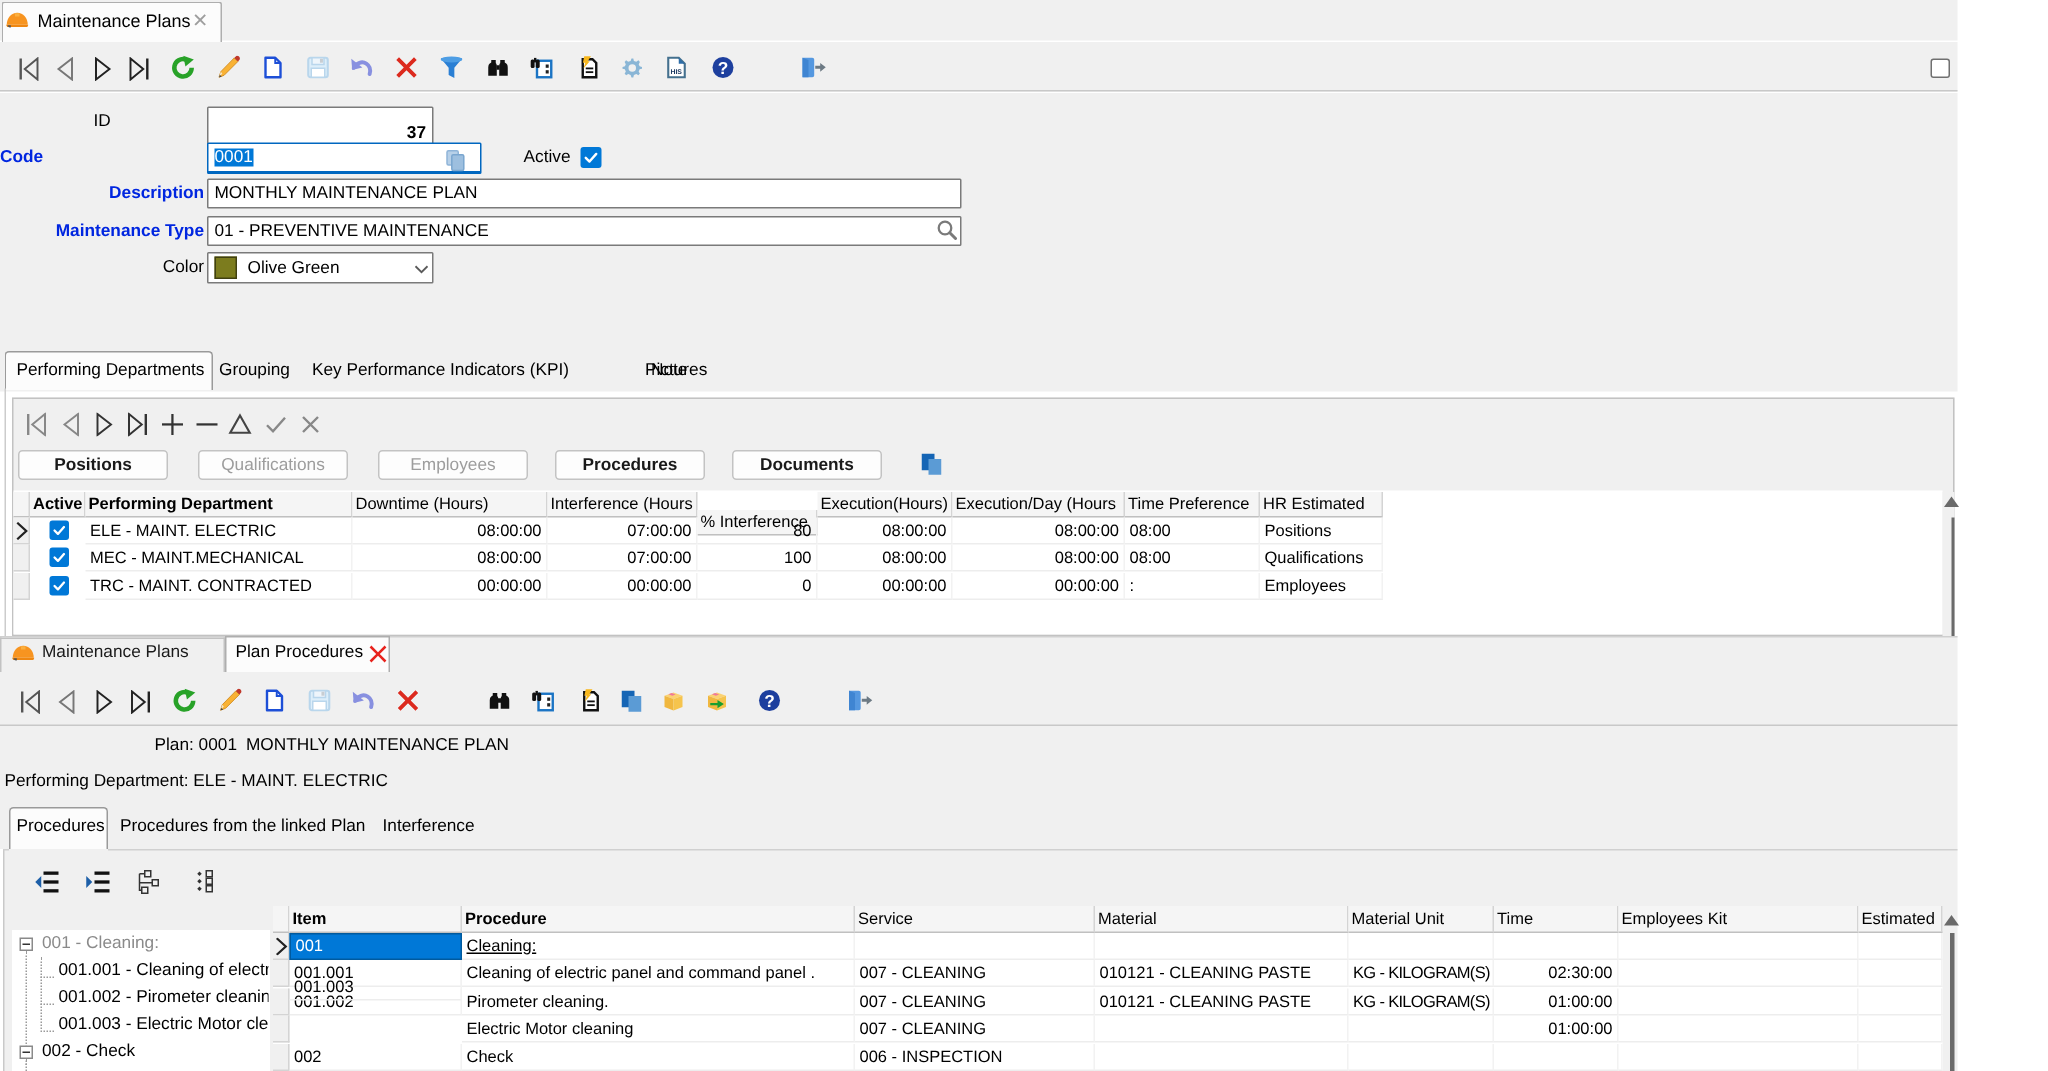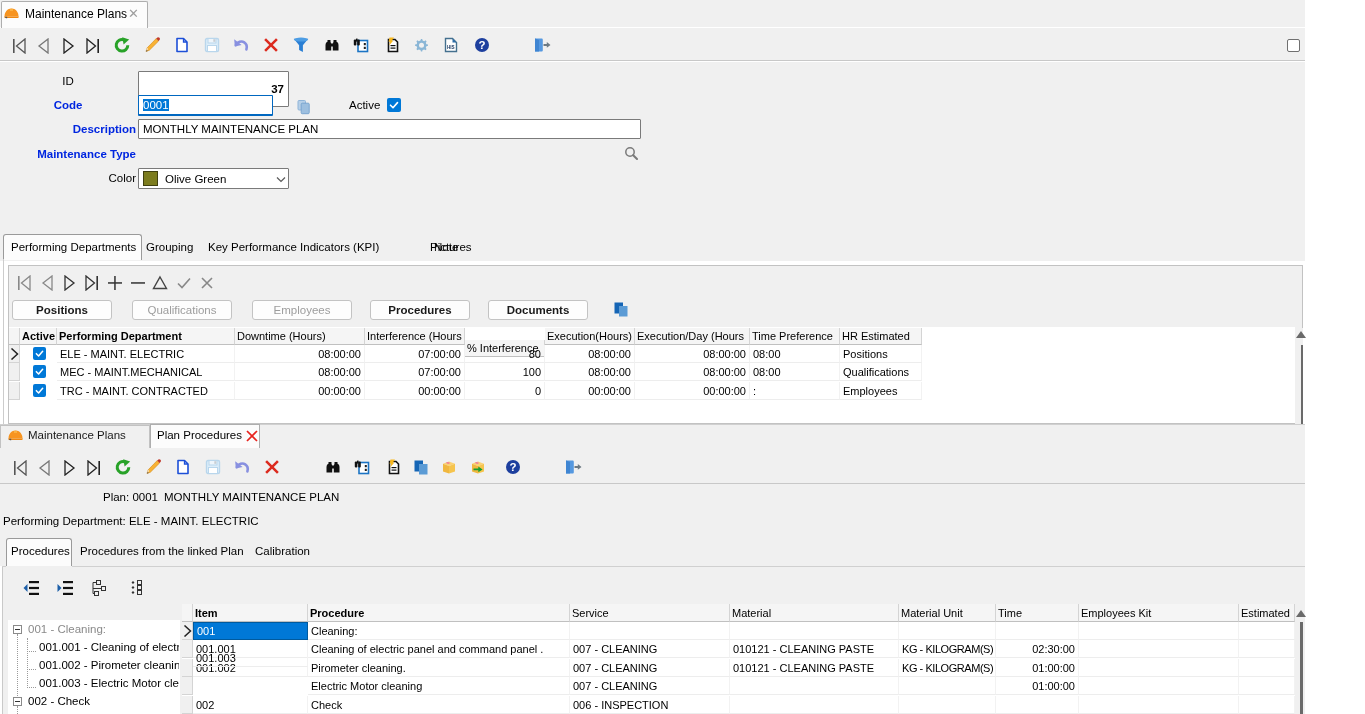--- a/index.html
+++ b/index.html
@@ -135,37 +135,38 @@
         <path d="M2 1.5 H8.5 C9.3 1.5 9.8 2 9.8 2.8 V13.2 C9.8 14 9.3 14.5 8.5 14.5 H2 Z" fill="#5598e0"></path>
         <path d="M2 1.5 L6 3 V14.5 L2 14.5 Z" fill="#3f85d2"></path>
         <path d="M10.5 6.9 H13.8 V5 L17.5 7.9 L13.8 10.8 V8.9 H10.5 Z" fill="#6d7a84"></path>
       </svg>
 </div>
 <div class="abs" style="left:1287px;top:39px;width:13px;height:13px;border:1px solid #707070;border-radius:2px;background:#fff;"></div>
 
 <div class="formarea"></div>
 <div class="lbl" style="left:0;top:75px;width:136px;text-align:center;">ID</div>
 <div class="inp" style="left:138px;top:71px;width:151px;height:36px;justify-content:flex-end;font-weight:bold;text-align:right;">37</div>
-<div class="lbl lblb" style="left:0;top:99px;width:136px;text-align:center;">Code</div>
-<div class="inp" style="left:138px;top:95px;width:135px;height:21px;border:1px solid #0067c0;border-bottom:2px solid #0067c0;">
+<div class="lbl lblb" style="left:0;top:99px;width:136px;text-align:left;">Code</div>
+<div class="inp" style="left:138px;top:95px;width:183px;height:21px;border:1px solid #0067c0;border-bottom:2px solid #0067c0;">
       <span style="background:#0078d7;color:#fff;">0001</span>
     </div>
 <svg class="abs" style="left:296px;top:99px;" width="15" height="16" viewBox="0 0 15 16">
       <rect x="2" y="1.5" width="7.5" height="9.5" rx="1" fill="#b7d0e8" stroke="#8fb4d8" stroke-width="1"></rect>
       <rect x="5.2" y="4.2" width="8" height="10.5" rx="1" fill="#9dbfdf" stroke="#7aa6cf" stroke-width="1"></rect>
     </svg>
 <div class="lbl" style="left:349px;top:99px;">Active</div>
 <div class="chk" style="left:387px;top:98px;">
       <svg width="10" height="10" viewBox="0 0 10 10">
         <path d="M1.5 5.2 L4 7.7 L8.5 2.6" stroke="#fff" stroke-width="1.6" fill="none" stroke-linecap="round" stroke-linejoin="round"></path>
       </svg>
     </div>
 <div class="lbl lblb" style="left:0;top:123px;width:136px;text-align:right;">Description</div>
 <div class="inp" style="left:138px;top:119px;width:503px;height:20px;">MONTHLY MAINTENANCE PLAN</div>
 <div class="lbl lblb" style="left:0;top:148px;width:136px;text-align:right;">Maintenance Type</div>
+<div class="inp" style="left:138px;top:144px;width:503px;height:20px;">01 - PREVENTIVE MAINTENANCE</div>
 <svg class="abs" style="left:624px;top:146px;" width="14" height="14" viewBox="0 0 14 14">
       <circle cx="6" cy="6" r="4.2" fill="none" stroke="#7a7a7a" stroke-width="1.5"></circle>
       <path d="M9.2 9.2 L13 13" stroke="#7a7a7a" stroke-width="2" stroke-linecap="round"></path>
     </svg>
 <div class="lbl" style="left:0;top:172px;width:136px;text-align:right;">Color</div>
 <div class="inp" style="left:138px;top:168px;width:151px;height:21px;"><span style="display:inline-block;width:15px;height:15px;background:#7c7c1e;border:1px solid #404010;margin-right:7px;"></span>Olive Green<svg style="position:absolute;right:2px;top:7px;" width="10" height="7" viewBox="0 0 10 7">
         <path d="M1 1.5 L5 5.5 L9 1.5" fill="none" stroke="#5a5a5a" stroke-width="1.2"></path>
       </svg></div>
 
 <div class="tabs2"></div>
@@ -393,21 +394,21 @@
 
 <div class="info2"></div>
 <div class="abs" style="left:103px;top:491px;">Plan: 0001</div>
 <div class="abs" style="left:164px;top:491px;">MONTHLY MAINTENANCE PLAN</div>
 <div class="abs" style="left:3px;top:515px;">Performing Department: ELE - MAINT. ELECTRIC</div>
 
 <div class="tabs3"></div>
 <div class="abs" style="left:6px;top:538px;width:66px;height:28px;background:#fcfcfc;border:1px solid #9a9a9a;border-bottom:none;border-radius:3px 3px 0 0;"></div>
 <div class="abs" style="left:11px;top:545px;">Procedures</div>
 <div class="abs" style="left:80px;top:545px;">Procedures from the linked Plan</div>
-<div class="abs" style="left:255px;top:545px;">Calibration</div>
+<div class="abs" style="left:255px;top:545px;">Interference</div>
 
 <div class="panel2"></div>
 <div class="abs" style="left:72px;top:566px;width:1233px;height:1px;background:#d0d0d0;"></div>
 <div class="abs" style="left:2px;top:566px;width:4px;height:1px;background:#d0d0d0;"></div>
 <div class="abs" style="left:8px;top:620px;width:172px;height:94px;background:#fff;"></div>
 <div class="abs" style="left:182px;top:604px;width:1113px;height:110px;background:#fff;"></div>
 <div id="treeicons">
 <svg class="abs" style="left:23px;top:580px;" width="17" height="16" viewBox="0 0 17 16">
         <rect x="6" y="1" width="10" height="2.2" fill="#111"></rect>
         <rect x="6" y="12.8" width="10" height="2.2" fill="#111"></rect>
@@ -461,21 +462,21 @@
 <div class="th" style="left:996px;top:604px;width:83px;height:18px;">Time</div>
 <div class="th" style="left:1079px;top:604px;width:160px;height:18px;">Employees Kit</div>
 <div class="th" style="left:1239px;top:604px;width:56px;height:18px;">Estimated</div>
 </div>
 <div id="t2rows">
 <div class="abs" style="left:182px;top:622px;width:11px;height:18px;background:#f0f0f0;border-right:1px solid #d4d4d4;border-bottom:1px solid #d4d4d4;"></div>
 <svg class="abs" style="left:183px;top:625px;" width="9" height="12" viewBox="0 0 9 12">
         <path d="M1.5 0.5 L7.5 6 L1.5 11.5" fill="none" stroke="#222" stroke-width="1.5"></path>
       </svg>
 <div class="abs" style="left:193px;top:622px;width:115px;height:18px;background:#0078d7;border:1px solid #005a9e;color:#fff;display:flex;align-items:center;padding:0 3px;font-size:11px;">001</div>
-<div class="td" style="left:308px;top:622px;width:262px;height:18px;">Cleaning:</div>
+<div class="td" style="left:308px;top:622px;width:262px;height:18px;text-decoration:underline;">Cleaning:</div>
 <div class="td" style="left:570px;top:622px;width:160px;height:18px;"></div>
 <div class="td" style="left:730px;top:622px;width:169px;height:18px;"></div>
 <div class="td" style="left:899px;top:622px;width:97px;height:18px;"></div>
 <div class="td tdr" style="left:996px;top:622px;width:83px;height:18px;"></div>
 <div class="td" style="left:1079px;top:622px;width:160px;height:18px;"></div>
 <div class="td" style="left:1239px;top:622px;width:56px;height:18px;"></div>
 <div class="abs" style="left:182px;top:640px;width:11px;height:18px;background:#f0f0f0;border-right:1px solid #d4d4d4;border-bottom:1px solid #d4d4d4;"></div>
 <div class="td" style="left:193px;top:640px;width:115px;height:18px;">001.001</div>
 <div class="td" style="left:308px;top:640px;width:262px;height:18px;">Cleaning of electric panel  and command panel .</div>
 <div class="td" style="left:570px;top:640px;width:160px;height:18px;">007 - CLEANING</div>

